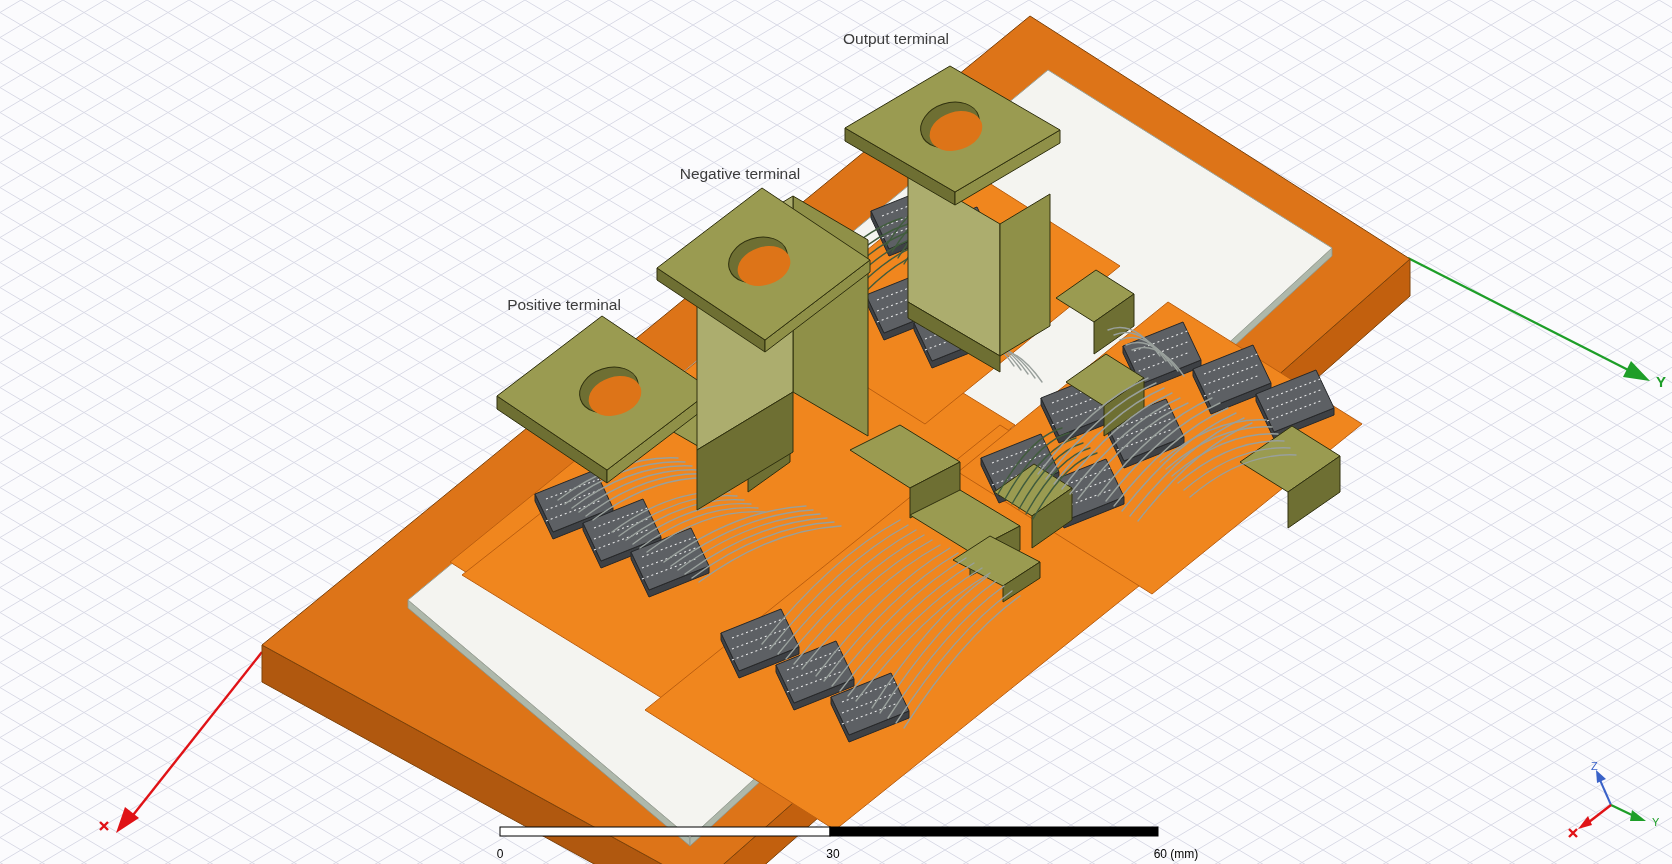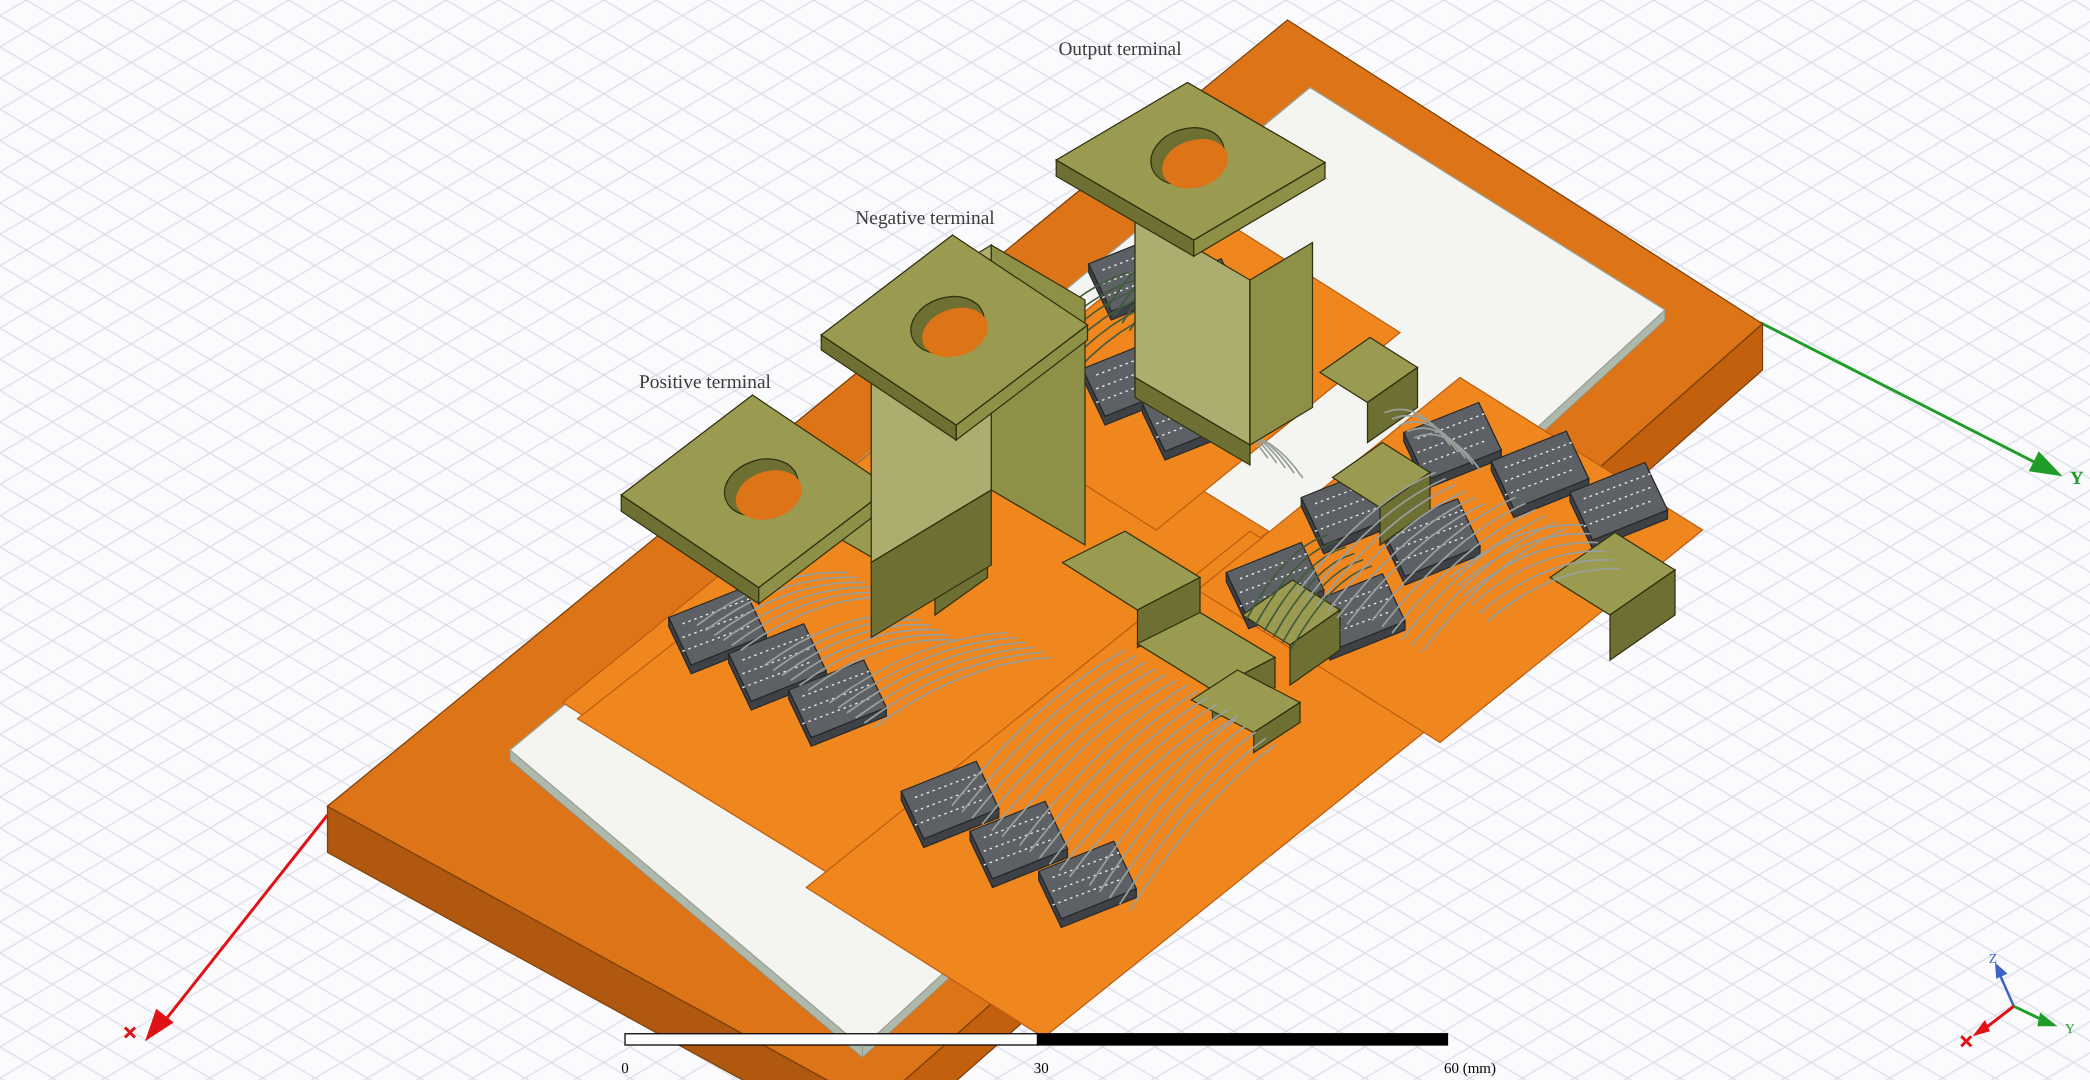--- a/index.html
+++ b/index.html
@@ -1,17 +1,17 @@
 <!DOCTYPE html>
 <html style="--background: #fbfbfd; --grid_line: #d9dae6; --baseplate_top: #DD7418; --baseplate_side_left: #B0580F; --baseplate_side_right: #C2600E; --substrate_top: #F4F4F0; --substrate_side: #AEB8AB; --copper: #F0861E; --copper_edge: #BC5F10; --chip_top: #5D6064; --chip_side: #3E4145; --chip_mark: #FFFFFF; --terminal_top: #9A9B51; --terminal_light: #ACAD6E; --terminal_mid: #8F9048; --terminal_dark: #6E6F33; --terminal_edge: #30310F; --wire_gray: #99A09C; --wire_green: #415C3D; --axis_x_red: #E01216; --axis_y_green: #1E9E28; --axis_z_blue: #3A62C8; --text: #3C3C3C; --scalebar_white: #FFFFFF; --scalebar_black: #000000;"><head>
 <meta charset="utf-8">
 <style>
   html,body{margin:0;padding:0;background:#fbfbfd;}
   .viewport{position:relative;width:1672px;height:864px;overflow:hidden;
-    font-family:Liberation Serif, serif;}
+    font-family:Liberation Sans, sans-serif;}
   svg{display:block}
   .bp-top{fill:var(--baseplate_top);stroke:#7e4209;stroke-width:1}
   .bp-side-l{fill:var(--baseplate_side_left);stroke:#7e4209;stroke-width:1}
   .bp-side-r{fill:var(--baseplate_side_right);stroke:#7e4209;stroke-width:1}
   .sub-top{fill:var(--substrate_top);stroke:#9aa49b;stroke-width:1}
   .sub-side{fill:var(--substrate_side);stroke:#8a948c;stroke-width:.8}
   .copper{fill:var(--copper);stroke:var(--copper_edge);stroke-width:1}
   .chip-top{fill:var(--chip_top);stroke:#26282a;stroke-width:1}
   .chip-side{fill:var(--chip_side);stroke:#26282a;stroke-width:1}
   .chip-mark{stroke:var(--chip_mark);stroke-width:1.1;stroke-dasharray:2 3;fill:none;opacity:.85}

